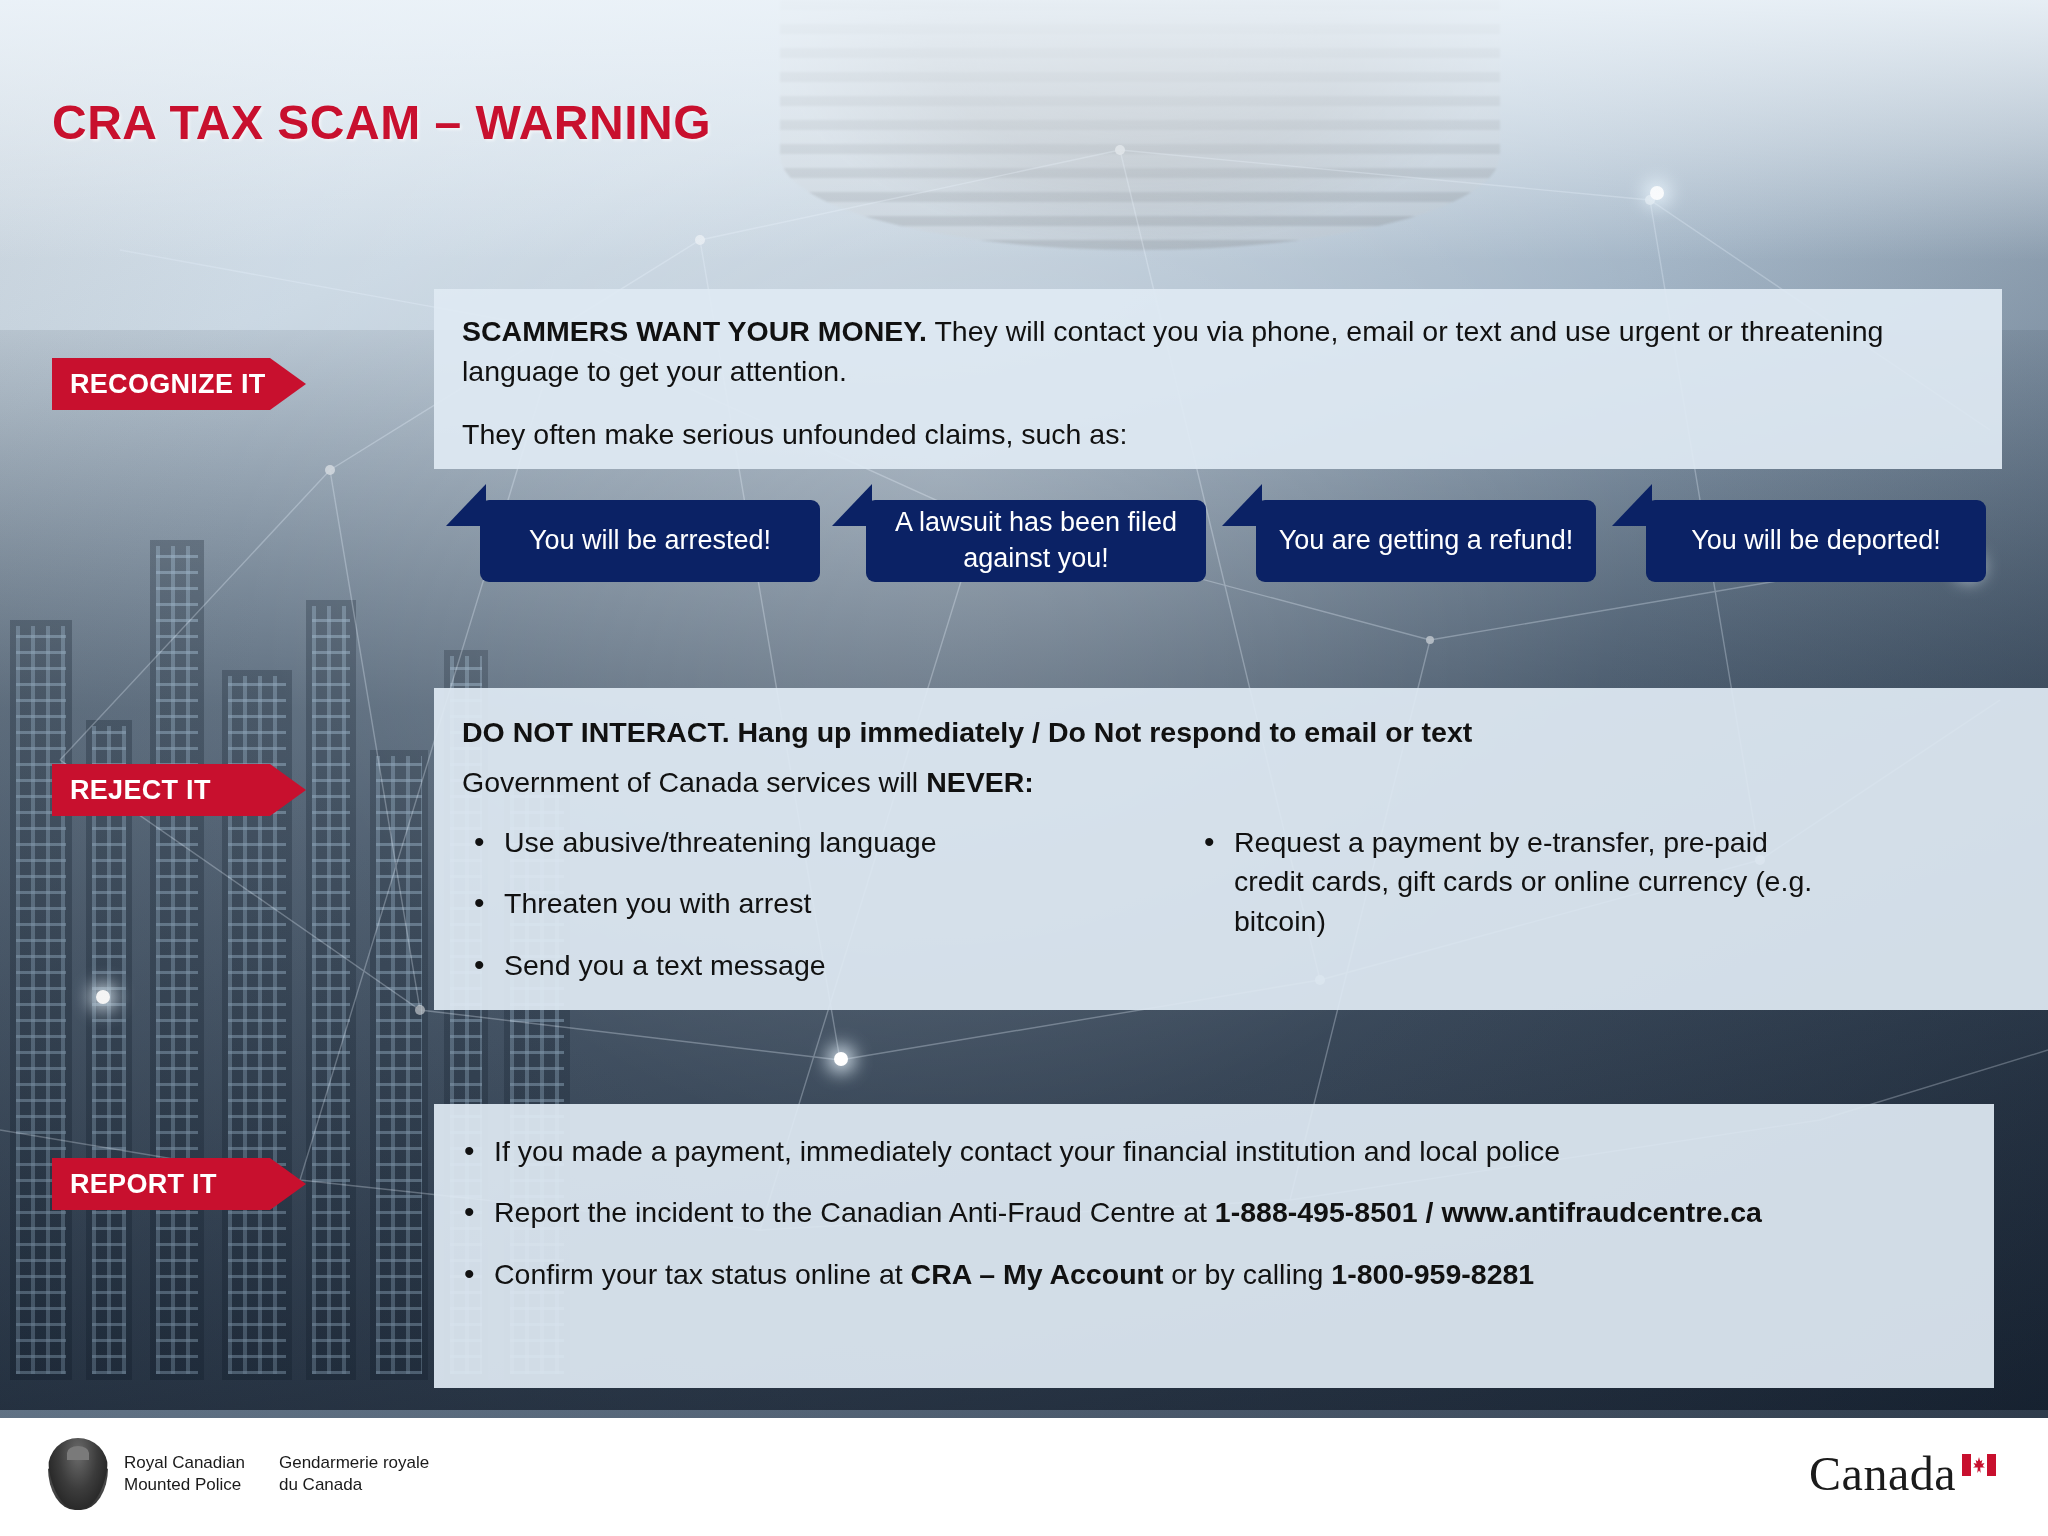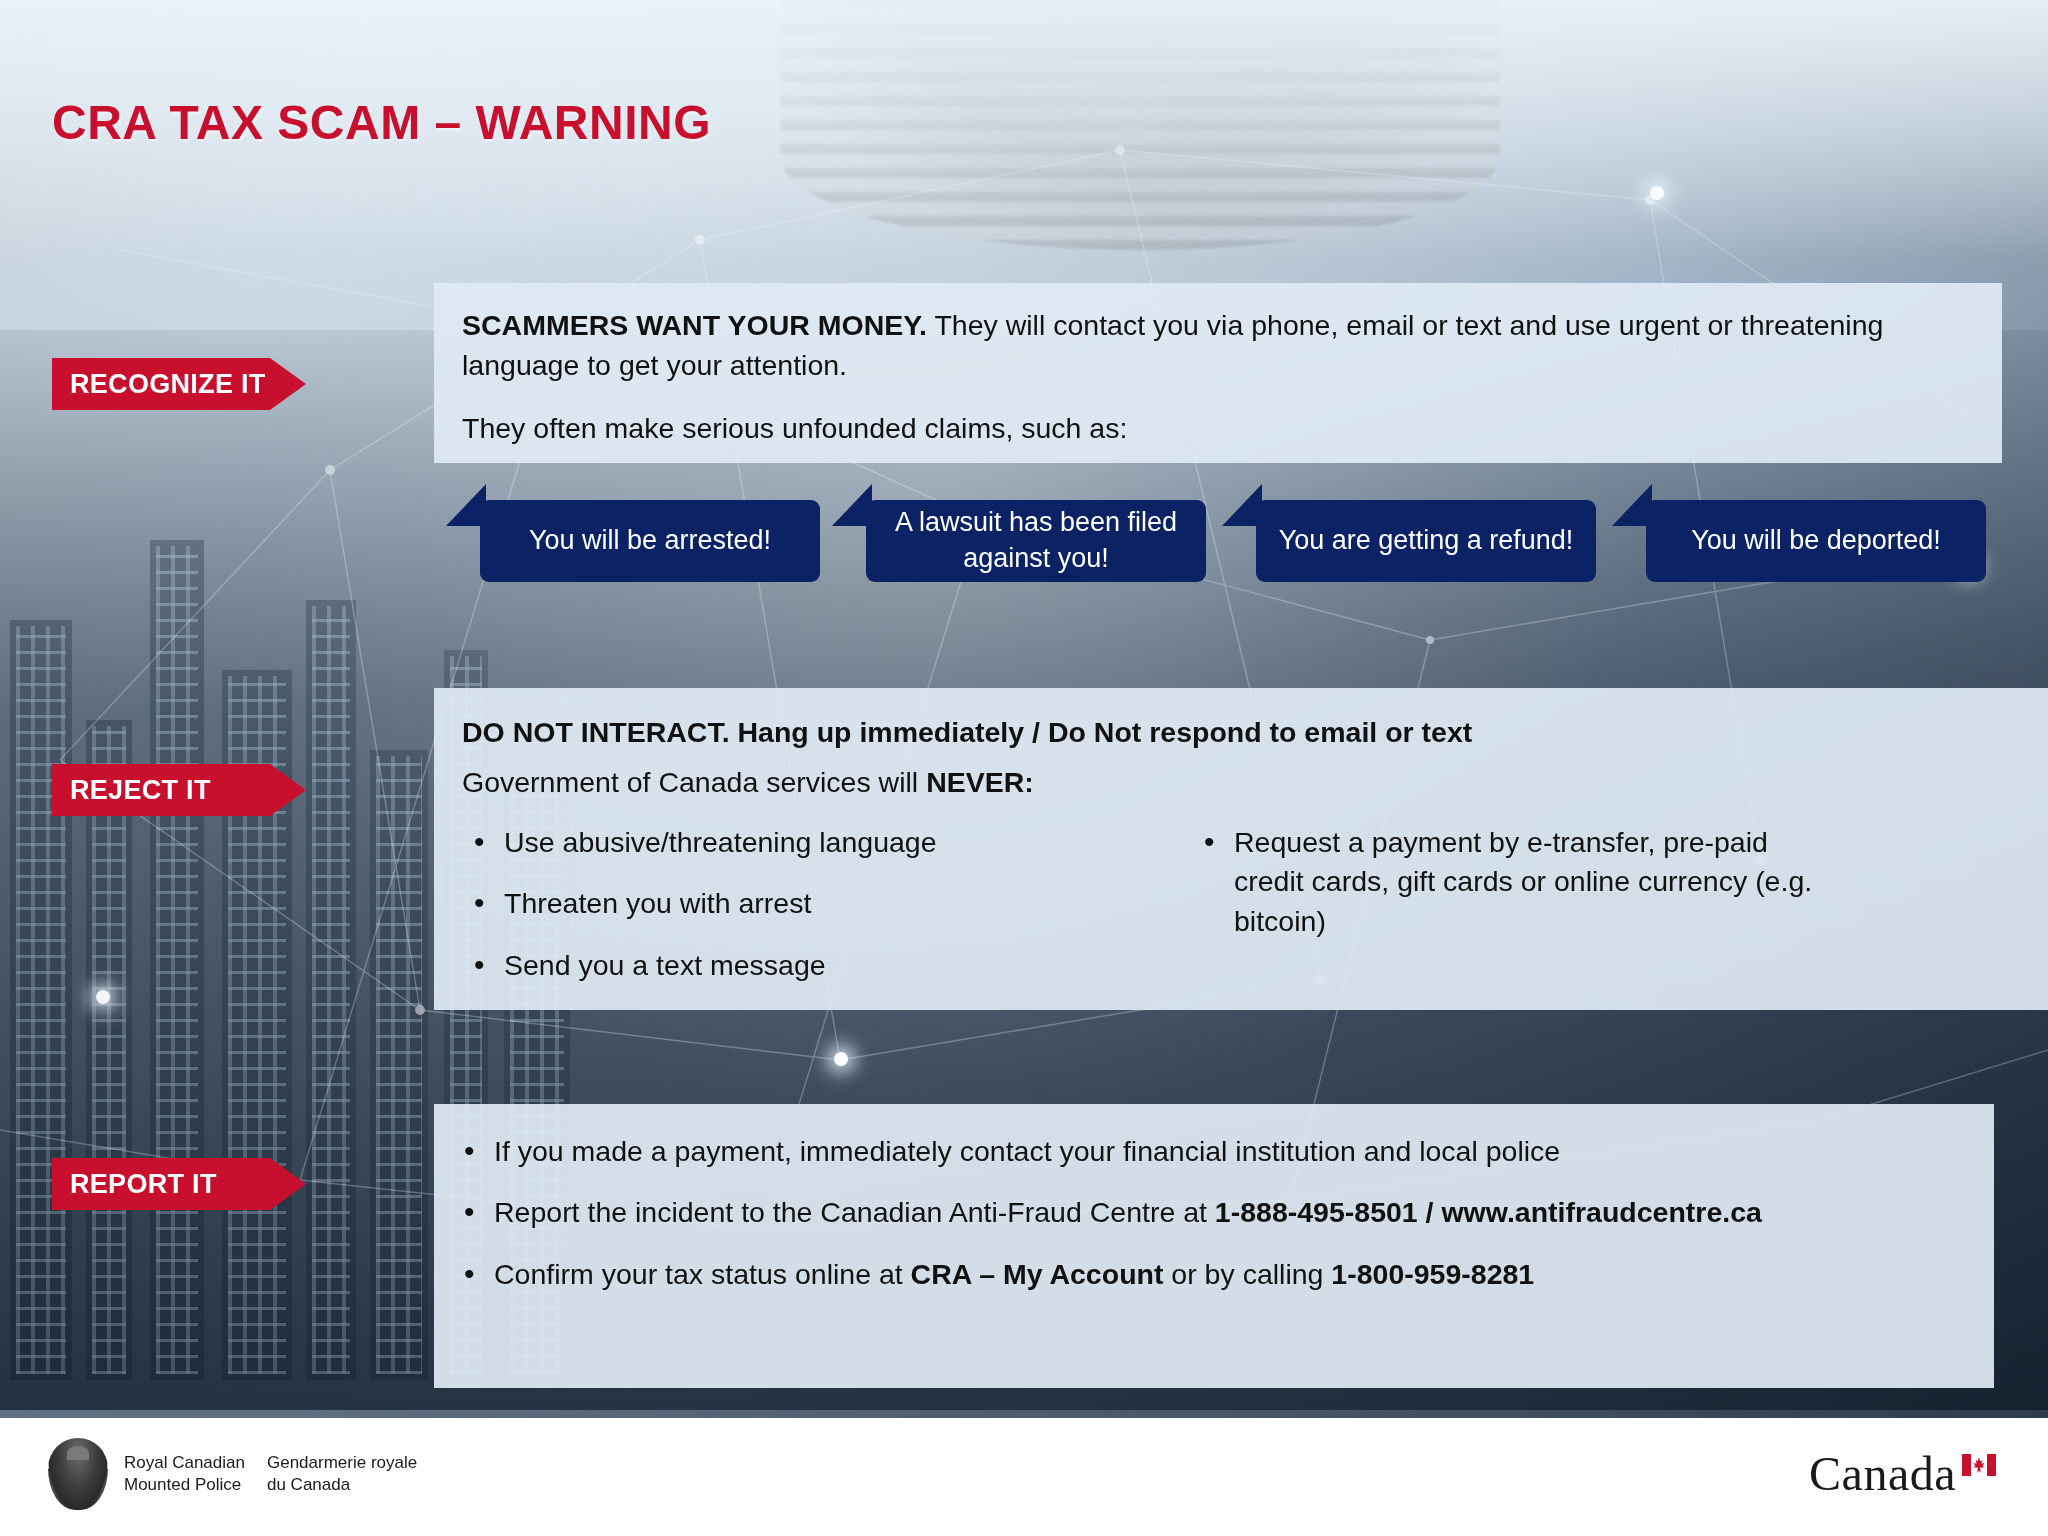--- a/index.html
+++ b/index.html
@@ -161,21 +161,21 @@
     border-radius: 50% 50% 45% 45% / 42% 42% 58% 58%;
     position: relative;
   }
   .rcmp-crest::before {
     content:"";
     position:absolute; left:50%; top:8px; transform:translateX(-50%);
     width: 22px; height: 14px; border-radius: 50% 50% 0 0;
     background:#7a7a7a;
   }
   .rcmp-text { font-size: 17px; line-height: 1.3; color: #1a1a1a; }
-  .rcmp-cols { display: flex; gap: 22px; }
+  .rcmp-cols { display: flex; gap: 34px; }
   .wordmark {
     position: absolute;
     right: 52px; top: 28px;
     font-family: "Liberation Serif", serif;
     font-size: 48px;
     color: #1b1b1b;
     letter-spacing: .5px;
   }
   .wordmark .flag {
     display: inline-block;
@@ -243,21 +243,21 @@
     <div class="glow" style="left:834px; top:1052px;"></div>
     <div class="glow" style="left:1962px; top:560px;"></div>
     <div class="vign"></div>
     <div class="topfade"></div>
   </div>
 
   <div class="title">CRA TAX SCAM – WARNING</div>
 
   <div class="arrow-label" style="left:52px; top:358px; width:218px;">RECOGNIZE IT</div>
 
-  <div class="panel" style="left:434px; top:283px; width:1568px; height:180px; padding:22px 28px 0 28px;">
+  <div class="panel" style="left:434px; top:289px; width:1568px; height:180px; padding:22px 28px 0 28px;">
     <p>
       <span class="bold">SCAMMERS WANT YOUR MONEY.</span><span> They will contact you via phone, email or text and use urgent or threatening language to get your attention.</span>
     </p>
     <p style="margin-top:22px;">They often make serious unfounded claims, such as:</p>
   </div>
 
   <div class="bubble" style="left:480px; top:500px; width:340px; height:82px;">
     <span class="tail"></span>
     <span>You will be arrested!</span>
   </div>

